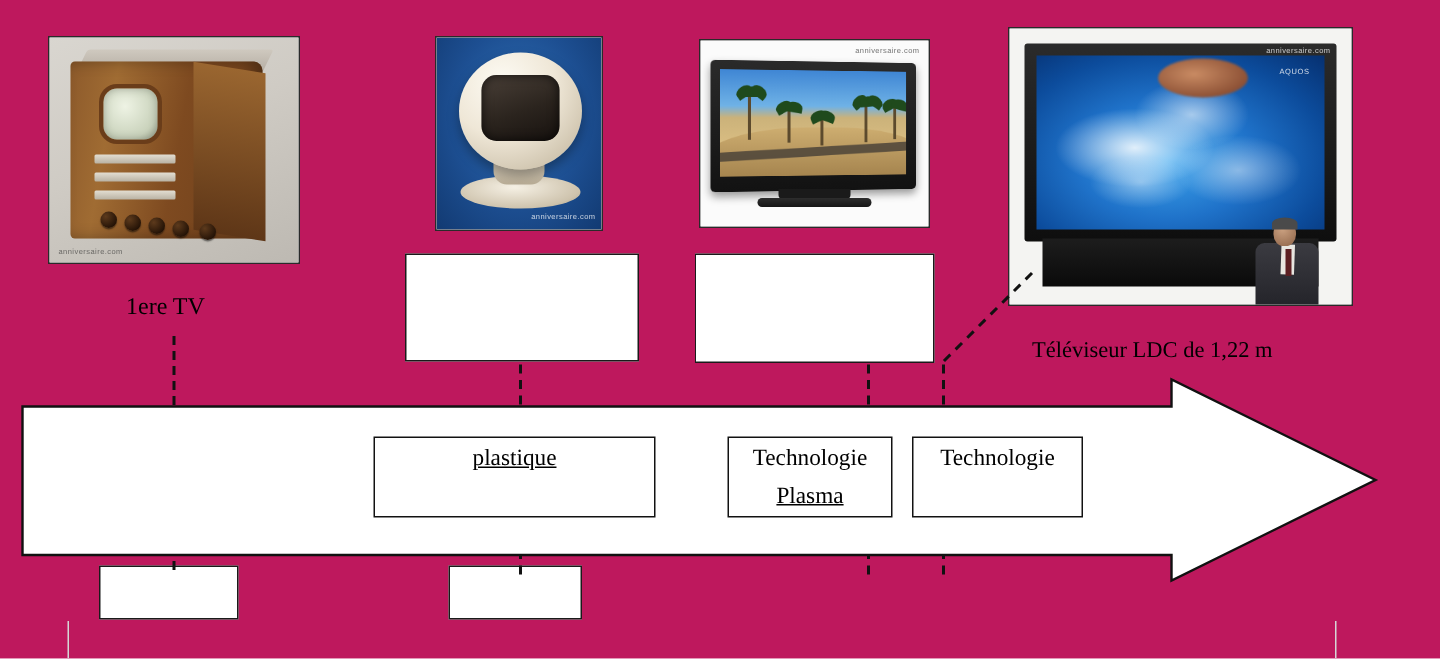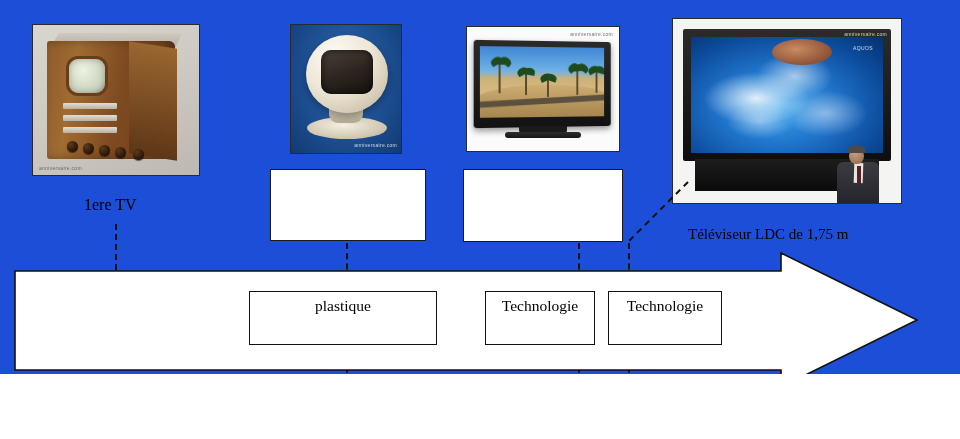--- a/index.html
+++ b/index.html
@@ -7,22 +7,22 @@
     padding: 0;
     background: #ffffff;
   }
   body {
     font-family: "Liberation Serif", serif;
     -webkit-font-smoothing: antialiased;
   }
   #canvas {
     position: relative;
     width: 960px;
-    height: 374px;
-    background: #1d4ed8;
+    height: 439px;
+    background: #be185d;
     overflow: hidden;
   }
 
   
   .photo {
     position: absolute;
     box-sizing: border-box;
     border: 1px solid #2a2a2a;
     overflow: hidden;
     background: #ffffff;
@@ -255,21 +255,21 @@
     box-sizing: border-box;
     border: 1.6px solid #121212;
     background: #fff;
     text-align: center;
     font-family: "Liberation Serif", serif;
     font-size: 15.5px;
     color: #000;
     line-height: 25px;
     padding-top: 1px;
   }
-  .tbox .l2 { display:block; }
+  .tbox .l2 { display:block;text-decoration:underline; }
   #tbox-plast { left: 249px; top: 291px; width: 188px; height: 54px; }
   #tbox-plasma{ left: 485px; top: 291px; width: 110px; height: 54px; }
   #tbox-lcd   { left: 608px; top: 291px; width: 114px; height: 54px; }
 
   
   .guide {
     position: absolute;
     width: 0;
     border-left: 1px solid #d6d6d6;
   }
@@ -368,21 +368,21 @@
       <div class="man-body"></div>
       <div class="man-shirt"></div>
       <div class="man-tie"></div>
       <div class="man-head"></div>
       <div class="man-hair"></div>
     </div>
     <span class="wm">anniversaire.com</span>
   </div>
 
   <div class="txt" id="label-1ere">1ere TV</div>
-  <div class="txt" id="label-ldc">Téléviseur LDC de 1,75 m</div>
+  <div class="txt" id="label-ldc">Téléviseur LDC de 1,22 m</div>
 
   <div class="box" id="ebox-a"></div>
   <div class="box" id="ebox-b"></div>
   <div class="box" id="ebox-c"></div>
   <div class="box" id="ebox-d"></div>
 
   <div class="vdash" style="left:115px;top:224px;height:156px"></div>
   <div class="vdash" style="left:346px;top:243px;height:140px"></div>
   <div class="vdash" style="left:578px;top:243px;height:140px"></div>
   <div class="vdash" style="left:628px;top:243px;height:140px"></div>
@@ -393,20 +393,21 @@
 
   <svg id="arrow" viewBox="0 0 960 140">
     <polygon points="15,21 781,21 781,3 917,70 781,137 781,120 15,120" fill="#ffffff" stroke="#111111" stroke-width="1.6"></polygon>
   </svg>
 
   <div class="tbox" id="tbox-plast">
     <span class="l2">plastique</span>
   </div>
   <div class="tbox" id="tbox-plasma">
     <span>Technologie</span>
+    <span class="l2">Plasma</span>
   </div>
   <div class="tbox" id="tbox-lcd">
     <span>Technologie</span>
   </div>
 
   <div class="guide" style="left:45px;top:414px;height:25px"></div>
   <div class="guide" style="left:890px;top:414px;height:25px"></div>
 
 </div>
 

